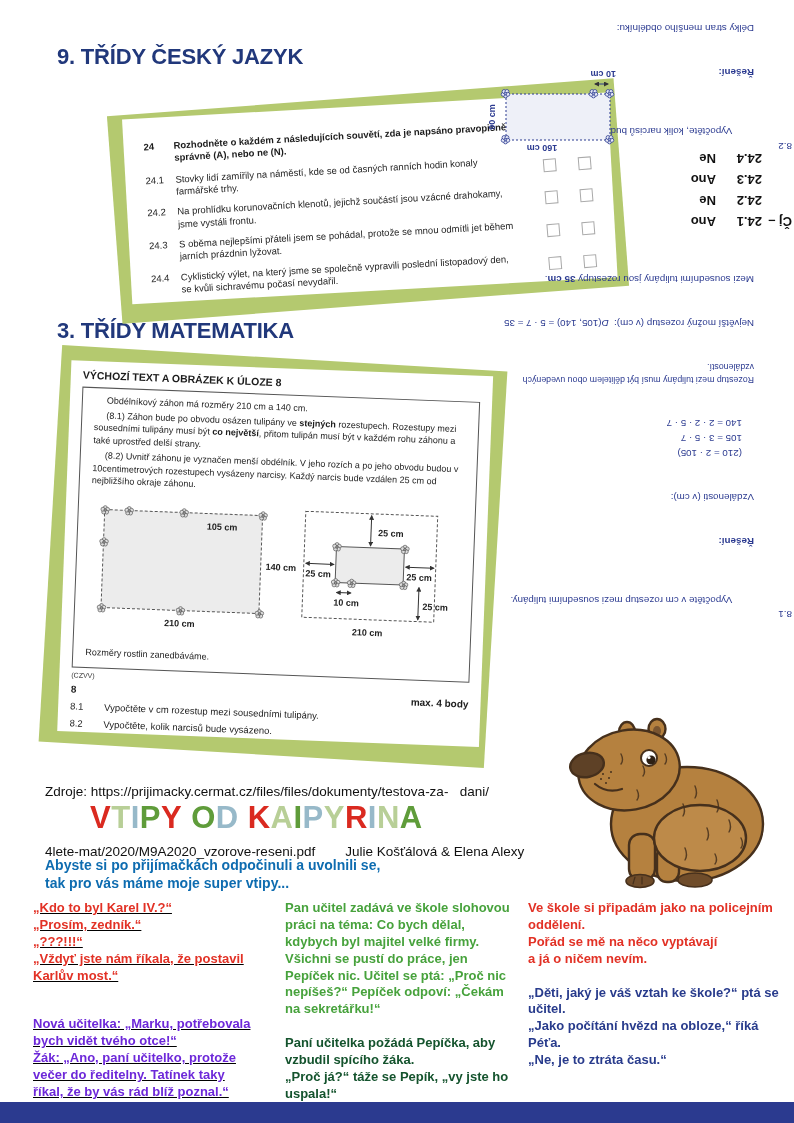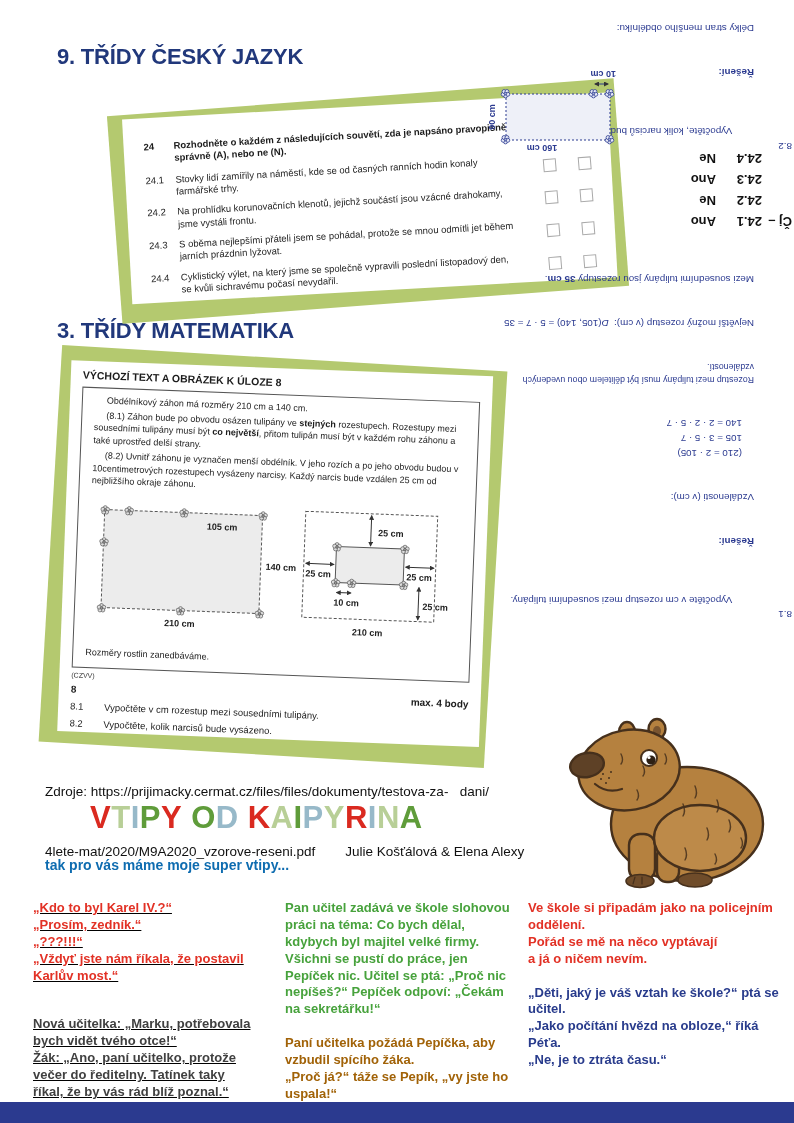--- a/index.html
+++ b/index.html
@@ -79,22 +79,22 @@
                letter-spacing:0.5px;margin-left:46px;}
   .c-red{color:#da2a20;}.c-green{color:#5f9c3a;}.c-pale{color:#b8cf97;}.c-blue{color:#97b9c9;}
   .sp{display:inline-block;width:9px;}
   #intro{position:absolute;left:45px;top:856px;color:#0e6cb0;font-weight:bold;
          font-size:14px;line-height:1.32;}
   .jokes-col{position:absolute;top:900px;font-weight:bold;font-size:13px;line-height:1.3;}
   #col1{left:33px;width:220px;text-decoration:underline;}
   #col2{left:285px;width:235px;}
   #col3{left:528px;width:258px;}
   .joke{margin-bottom:17px;}
-  .jk-red{color:#e23125;}.jk-orange{color:#404040;margin-top:32px;}.jk-green{color:#47a23c;}
-  .jk-magenta{color:#a16207;}.jk-navy{color:#283b8c;}
+  .jk-red{color:#e23125;}.jk-orange{color:#6d28d9;margin-top:32px;}.jk-green{color:#47a23c;}
+  .jk-magenta{color:#14532d;}.jk-navy{color:#283b8c;}
 
   #bottom-bar{position:absolute;left:0;bottom:0;width:794px;height:21px;background:#2b3a8f;}
 </style>
 </head>
 <body>
 
 <div id="page">
 
   <div id="h-czech" class="h-navy">9. TŘÍDY ČESKÝ JAZYK</div>
   <div id="h-math" class="h-navy">3. TŘÍDY MATEMATIKA</div>
@@ -343,20 +343,21 @@
           <circle cx="56" cy="71" r="1"></circle>
         <circle cx="66" cy="64" r="1"></circle>
           <circle cx="61" cy="75" r="1"></circle>
       </g>
     </g>
   </svg>
 
   <div id="vtipy-title"><span class="lt c-red">V</span><span class="lt c-pale">T</span><span class="lt c-blue">I</span><span class="lt c-green">P</span><span class="lt c-red">Y</span><span class="lt sp"> </span><span class="lt c-green">O</span><span class="lt c-blue">D</span><span class="lt sp"> </span><span class="lt c-red">K</span><span class="lt c-pale">A</span><span class="lt c-green">I</span><span class="lt c-blue">P</span><span class="lt c-pale">Y</span><span class="lt c-red">R</span><span class="lt c-blue">I</span><span class="lt c-pale">N</span><span class="lt c-green">A</span></div>
 
   <div id="intro">
+    <div>Abyste si po přijímačkách odpočinuli a uvolnili se,</div>
     <div>tak pro vás máme moje super vtipy...</div>
   </div>
 
   <div id="col1" class="jokes-col">
     <div class="joke jk-red">
         <div>„Kdo to byl Karel IV.?“</div>
         <div>„Prosím, zedník.“</div>
         <div>„???!!!“</div>
         <div>„Vždyť jste nám říkala, že postavil Karlův most.“</div>
       </div>

